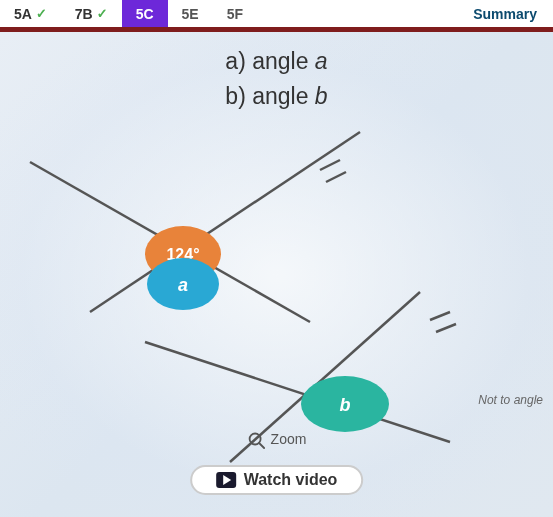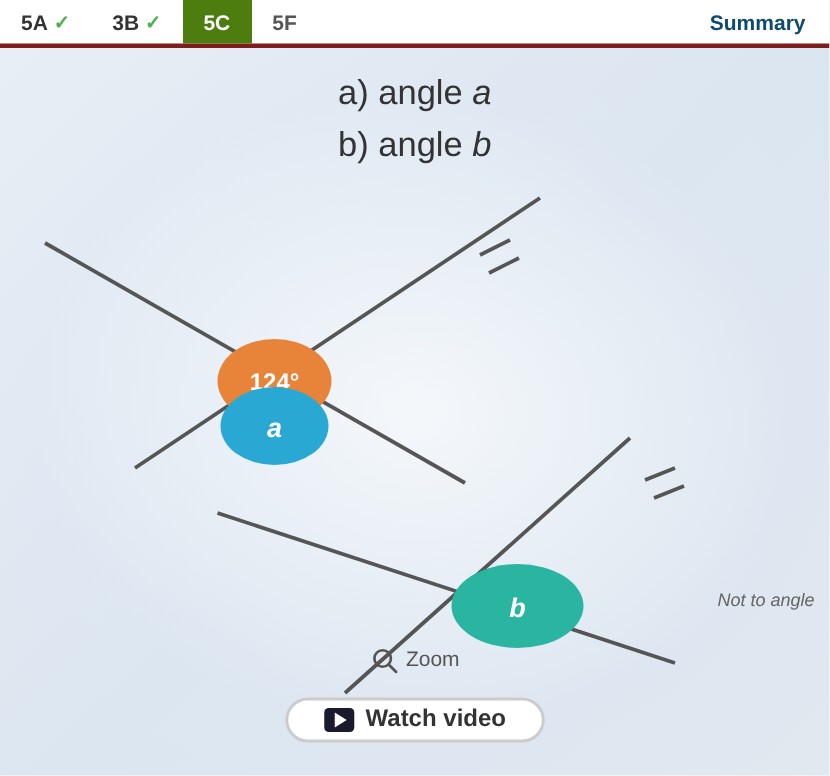--- a/index.html
+++ b/index.html
@@ -11,39 +11,39 @@
       background: #f5f5f5;
       position: relative;
     }
 
     
     .nav-bar {
       display: flex;
       align-items: center;
       height: 32px;
       background: #fff;
-      border-bottom: 3px solid #7f1d1d;
+      border-bottom: 5px solid #7f1d1d;
     }
     .nav-item {
       display: flex;
       align-items: center;
       justify-content: center;
       padding: 0 14px;
       height: 100%;
       font-size: 14px;
       font-weight: 600;
       color: #555;
       cursor: pointer;
       position: relative;
     }
     .nav-item.completed {
       color: #333;
     }
     .nav-item.active {
-      background: #4d7c0f;
+      background: #6d28d9;
       color: #fff;
       border-radius: 0;
     }
     .nav-item .check {
       color: #4caf50;
       margin-left: 4px;
       font-size: 13px;
     }
     .nav-item.summary {
       color: #0c4a6e;
@@ -169,25 +169,28 @@
   </style>
 </head>
 <body>
 
 <div class="nav-bar">
   <div class="nav-item completed">
     <span>5A</span>
     <span class="check">✓</span>
   </div>
   <div class="nav-item completed">
-    <span>3B</span>
+    <span>7B</span>
     <span class="check">✓</span>
   </div>
   <div class="nav-item active">
     <span>5C</span>
+  </div>
+  <div class="nav-item">
+    <span>5E</span>
   </div>
   <div class="nav-item">
     <span>5F</span>
   </div>
   <div class="nav-item summary">
     <span>Summary</span>
   </div>
 </div>
 
 <div class="content">

